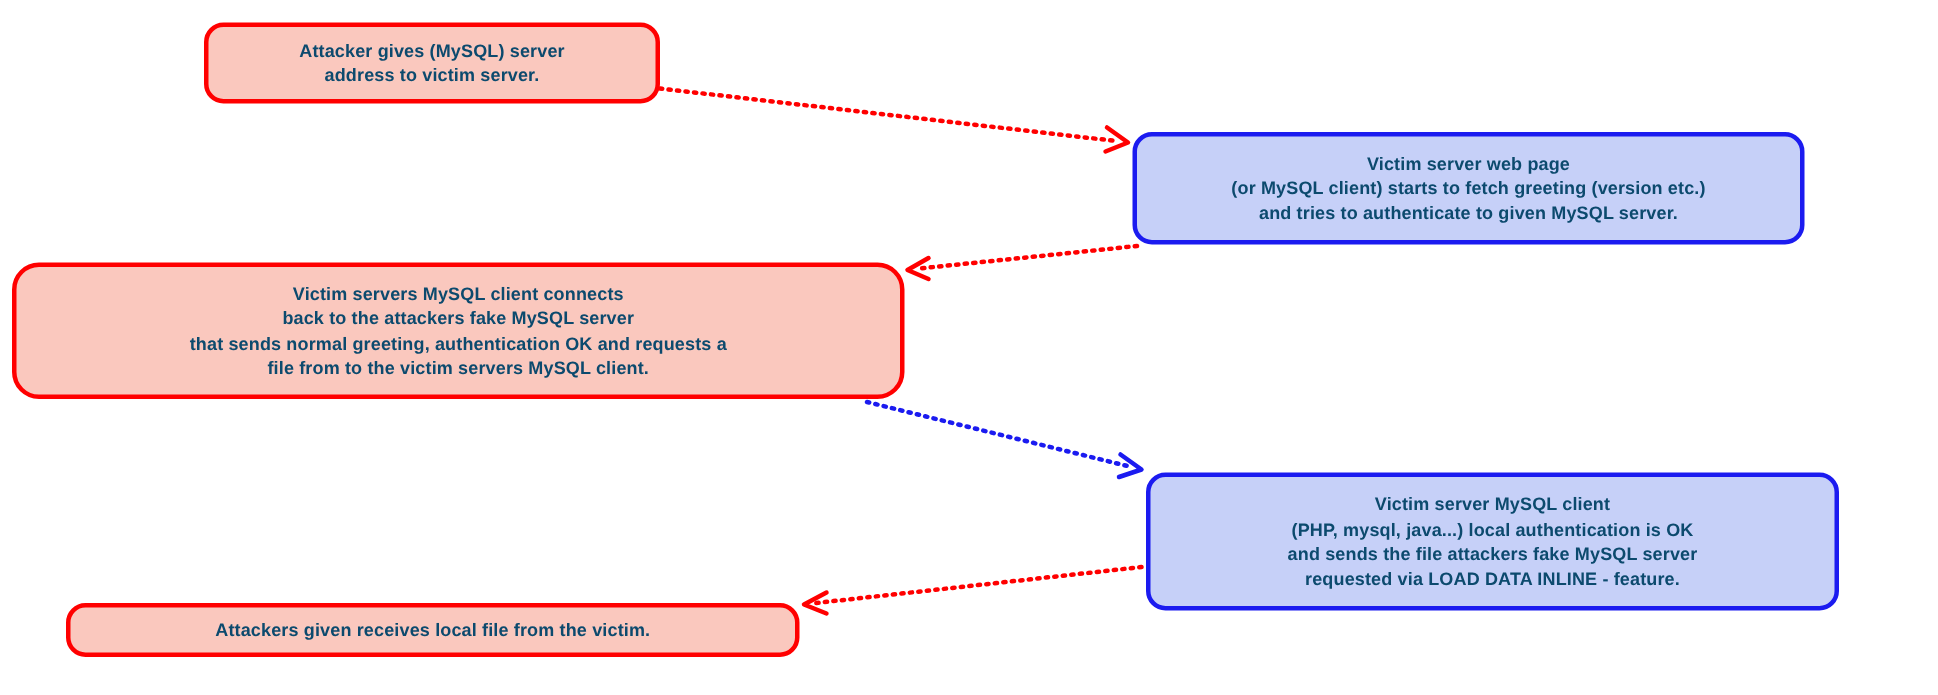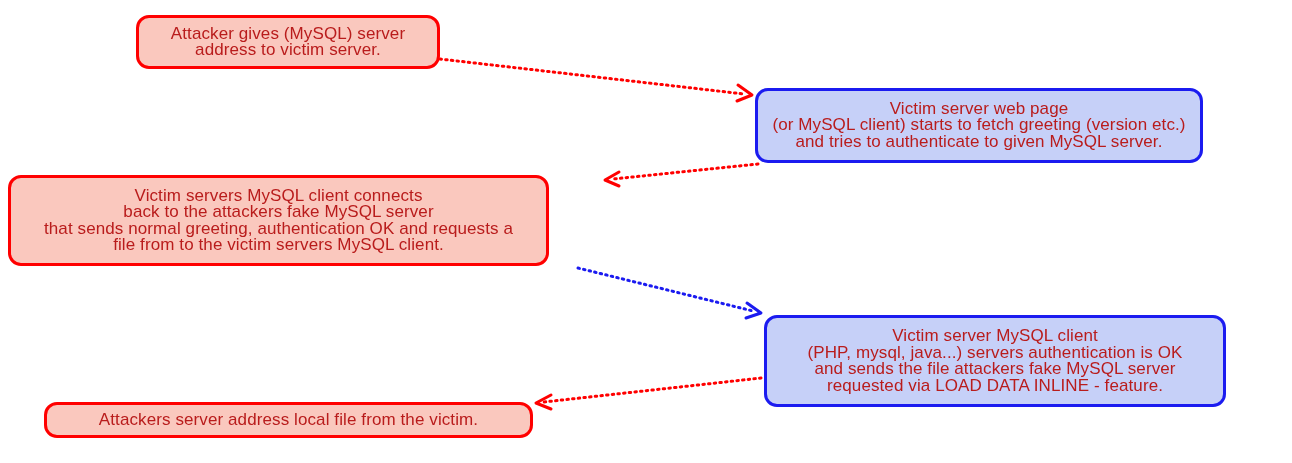--- a/index.html
+++ b/index.html
@@ -15,24 +15,24 @@
     overflow: hidden;
     font-family: "Liberation Sans", sans-serif;
   }
   .node {
     position: absolute;
     box-sizing: border-box;
     display: flex;
     align-items: center;
     justify-content: center;
     text-align: center;
-    font-size: 17px;
-    font-weight: normal;
+    font-size: 12px;
+    font-weight: bold;
     line-height: 16.5px;
-    color: #b91c1c;
+    color: #0c4a6e;
     border-radius: 13px;
     border-style: solid;
     white-space: pre-line;
     letter-spacing: 0.1px;
     padding: 2px 10px;
   }
   .node.attacker {
     background: #fac8be;
     border-color: #ff0000;
     border-width: 3px;
@@ -84,31 +84,31 @@
     <span class="label">Attacker gives (MySQL) server
 address to victim server.</span>
   </div>
 
   <div class="node victim" style="left: 755px; top: 88px; width: 448px; height: 75px;">
     <span class="label">Victim server web page
 (or MySQL client) starts to fetch greeting (version etc.)
 and tries to authenticate to given MySQL server.</span>
   </div>
 
-  <div class="node attacker" style="left: 8px; top: 175px; width: 541px; height: 91px;">
+  <div class="node attacker" style="left: 8px; top: 175px; width: 595px; height: 91px; border-radius: 18px;">
     <span class="label">Victim servers MySQL client connects
 back to the attackers fake MySQL server
 that sends normal greeting, authentication OK and requests a
 file from to the victim servers MySQL client.</span>
   </div>
 
   <div class="node victim" style="left: 764px; top: 315px; width: 462px; height: 92px;">
     <span class="label">Victim server MySQL client
-(PHP, mysql, java...) servers authentication is OK
+(PHP, mysql, java...) local authentication is OK
 and sends the file attackers fake MySQL server
 requested via LOAD DATA INLINE - feature.</span>
   </div>
 
   <div class="node attacker" style="left: 44px; top: 402px; width: 489px; height: 36px;">
-    <span class="label">Attackers server address local file from the victim.</span>
+    <span class="label">Attackers given receives local file from the victim.</span>
   </div>
 
 </div>
 
 </body></html>

